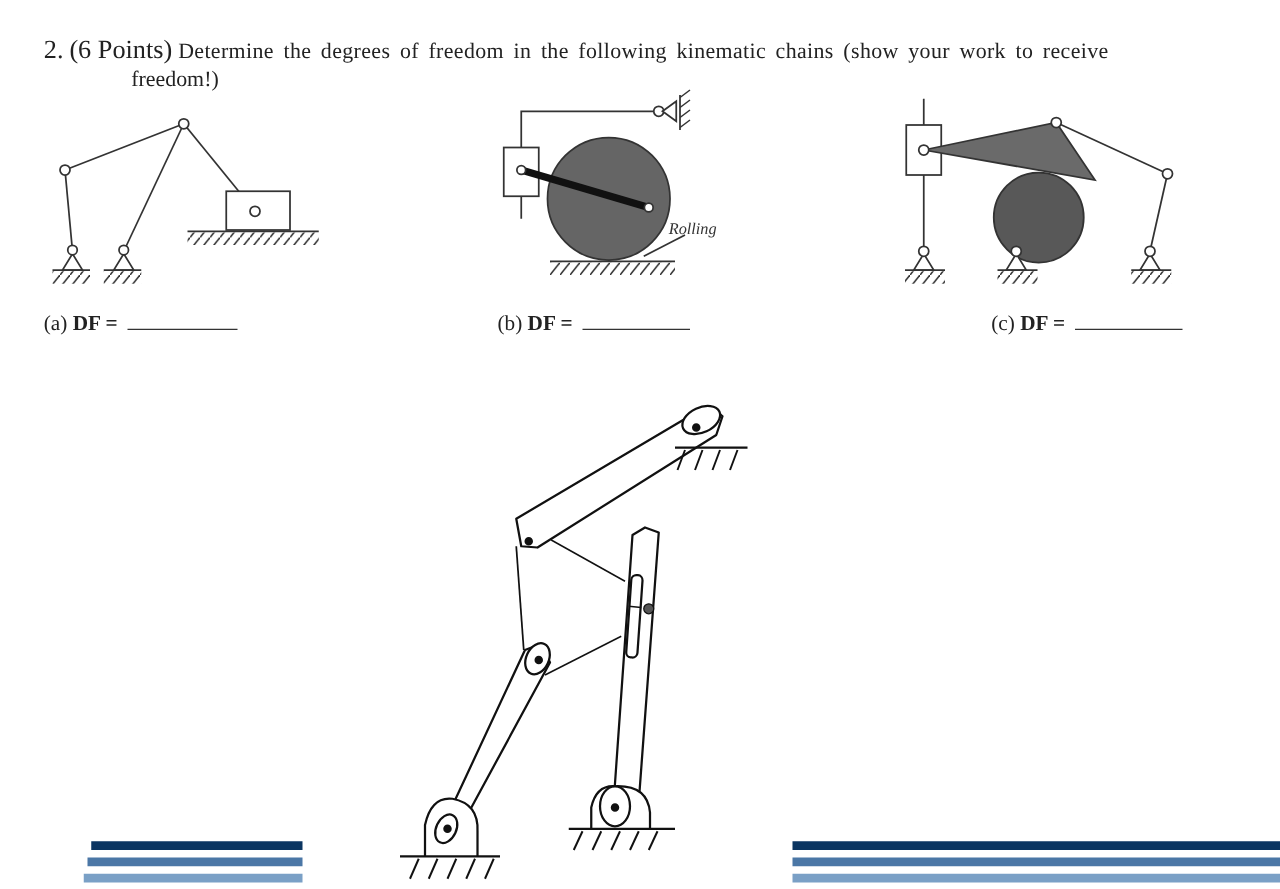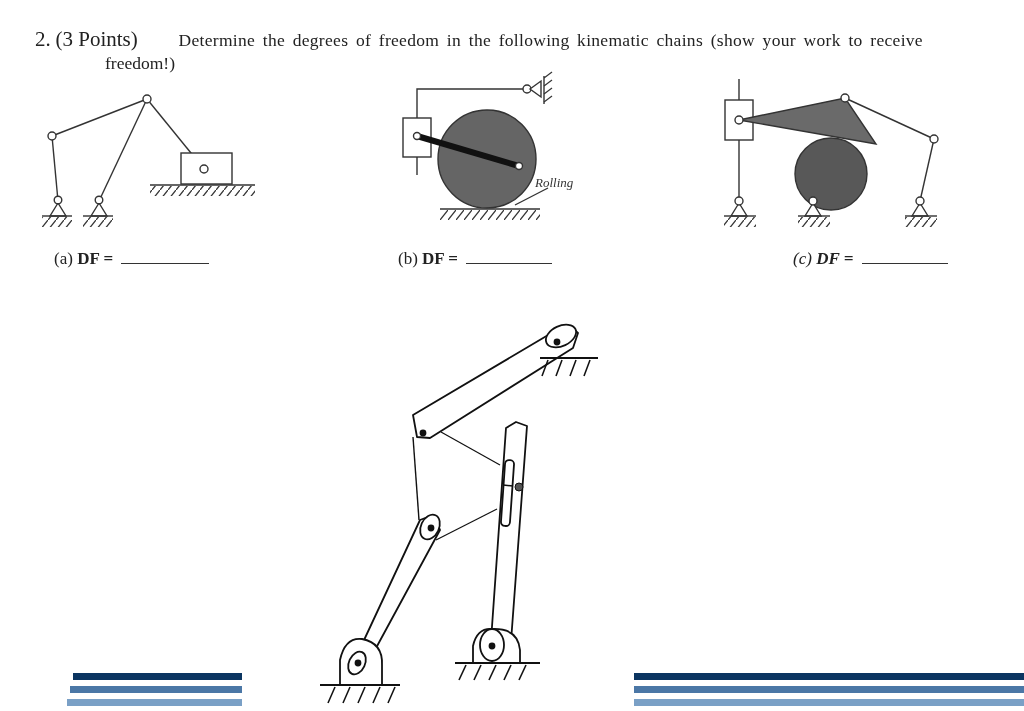--- a/index.html
+++ b/index.html
@@ -1,32 +1,32 @@
 <!DOCTYPE html>
 <html><head>
   <meta charset="utf-8">
   <style>
     html, body { margin:0; padding:0; background:#ffffff; }
     body { width:1024px; height:711px; position:relative; overflow:hidden; font-family:"Liberation Serif", "DejaVu Serif", serif; color:#222; }
     .q-line1 { position:absolute; left:35px; top:27px; font-size:19px; white-space:nowrap; }
     .q-line1 .pts { font-size:21px; }
-    .q-line1 .body { font-size:17.5px; letter-spacing:0.3px; word-spacing:3px;margin-left:36px; }
+    .q-line1 .body { font-size:17.5px; letter-spacing:0.3px; word-spacing:3px; }
     .q-line2 { position:absolute; left:105px; top:53px; font-size:17.5px; }
     .df { position:absolute; font-size:17px; white-space:nowrap; }
     .df b { font-weight:bold; }
     .blank { display:inline-block; border-bottom:1.5px solid #333; vertical-align:baseline; margin-left:4px; height:12px; }
     svg { position:absolute; left:0; top:0; }
     .bar { position:absolute; height:7px; }
   </style>
 </head>
 <body>
 
 <div class="q-line1">
   <span class="pts">2.</span>
-  <span class="pts">(3 Points)</span>
+  <span class="pts">(6 Points)</span>
   <span class="body">Determine the degrees of freedom in the following kinematic chains (show your work to receive</span>
 </div>
 <div class="q-line2">freedom!)</div>
 
 <svg width="1024" height="711" viewBox="0 0 1024 711">
   <defs>
     <pattern id="hatch" width="8" height="10" patternUnits="userSpaceOnUse">
       <line x1="8" y1="0" x2="0" y2="10" stroke="#333" stroke-width="1.3"></line>
     </pattern>
   </defs>
@@ -151,31 +151,31 @@
     <g stroke-width="1.6">
       <line x1="466" y1="665" x2="459" y2="680"></line>
       <line x1="481" y1="665" x2="474" y2="680"></line>
       <line x1="496" y1="665" x2="489" y2="680"></line>
       <line x1="511" y1="665" x2="504" y2="680"></line>
       <line x1="526" y1="665" x2="519" y2="680"></line>
     </g>
   </g>
 </svg>
 
-<div class="df" style="left:35px; top:249px;margin-left:19px;">
+<div class="df" style="left:35px; top:249px;">
   <span>(a)</span>
   <b>DF =</b>
   <span class="blank" style="width:88px;"></span>
 </div>
 <div class="df" style="left:398px; top:249px;font-family:Liberation Serif, serif;">
   <span>(b)</span>
   <b>DF =</b>
   <span class="blank" style="width:86px;"></span>
 </div>
-<div class="df" style="left:793px; top:249px;font-style:italic;">
+<div class="df" style="left:793px; top:249px;">
   <span>(c)</span>
   <b>DF =</b>
   <span class="blank" style="width:86px;"></span>
 </div>
 
 <div class="bar" style="left:73px; top:673px; width:169px; background:#0b3561;"></div>
 <div class="bar" style="left:70px; top:686px; width:172px; background:#4b77a6;"></div>
 <div class="bar" style="left:67px; top:699px; width:175px; background:#7aa0c6;"></div>
 <div class="bar" style="left:634px; top:673px; width:390px; background:#0b3561;"></div>
 <div class="bar" style="left:634px; top:686px; width:390px; background:#4b77a6;"></div>

